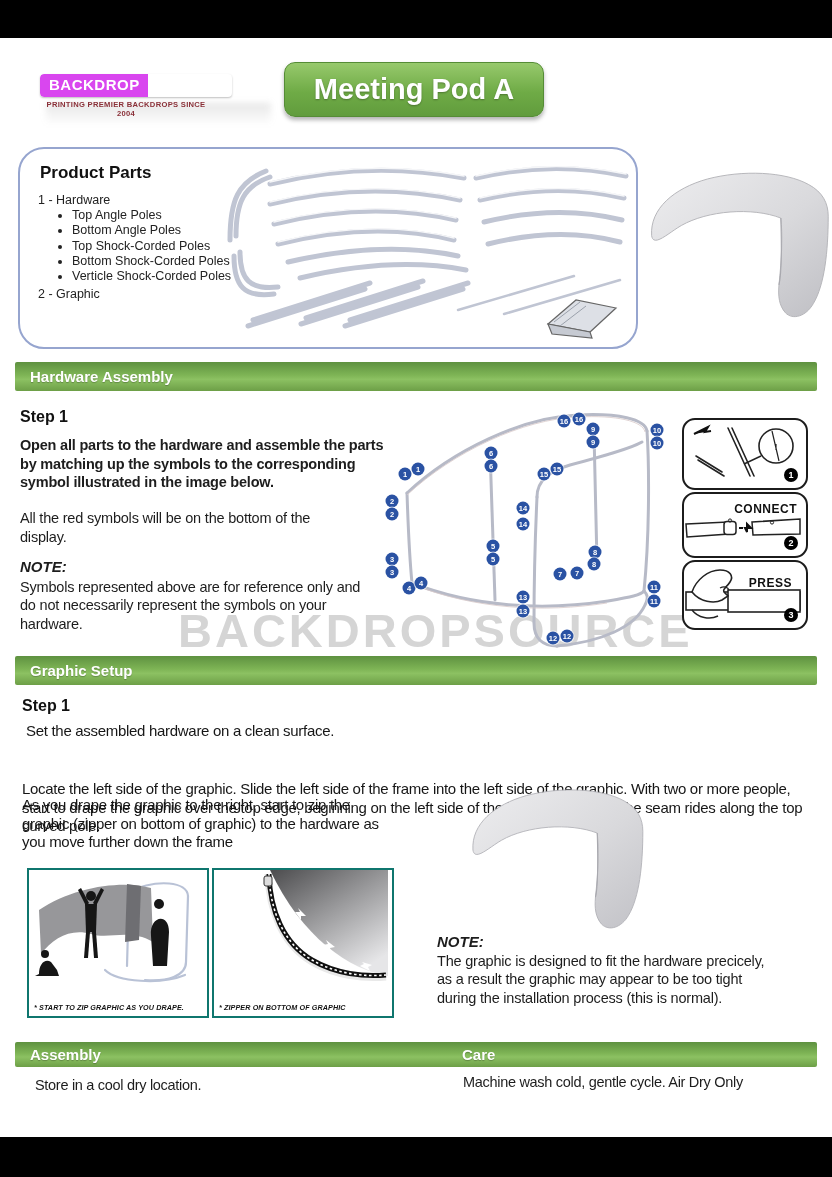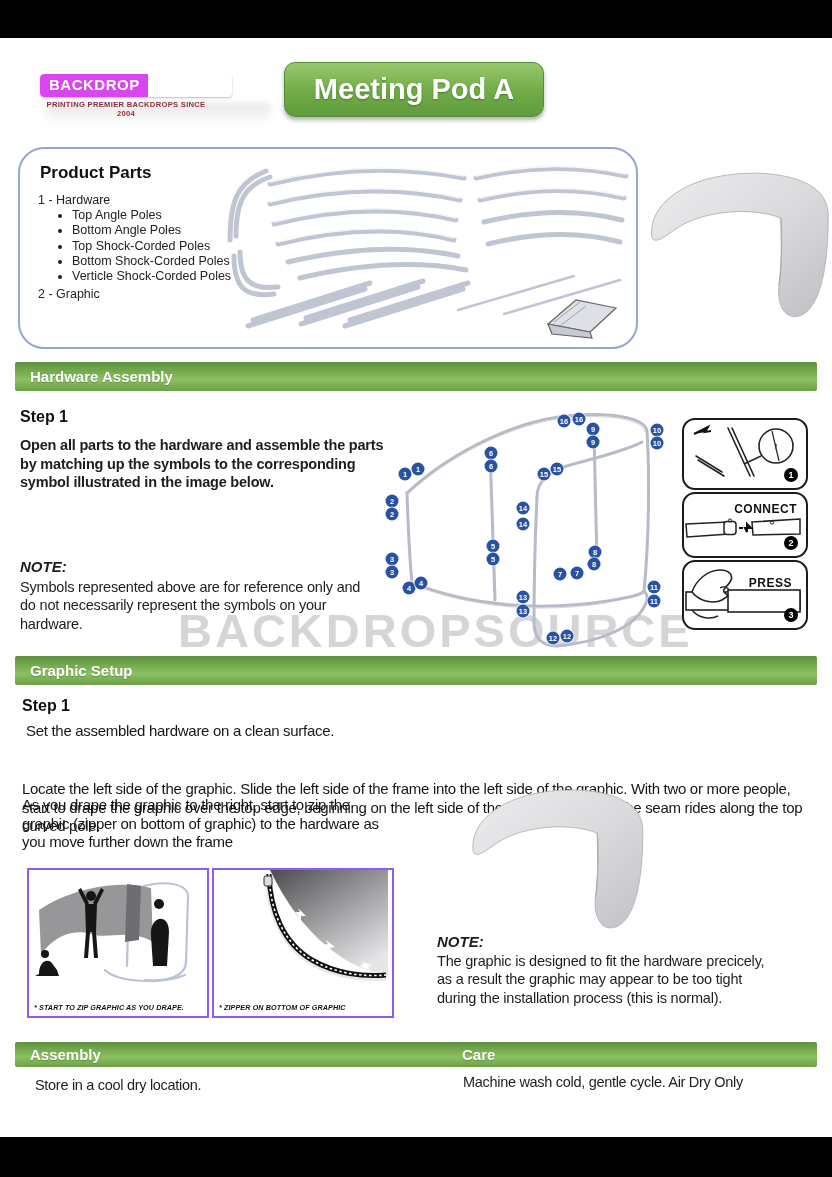--- a/index.html
+++ b/index.html
@@ -77,21 +77,21 @@
   
   .watermark{left:178px;top:603px;font-size:47px;font-weight:bold;color:#d5d5d5;letter-spacing:3px;z-index:0;}
   
   .gs-step{left:22px;top:697px;}
   .gs-text{font-size:15px;line-height:18.6px;letter-spacing:-.3px;color:#161616;}
   .gs-p1{left:26px;top:722px;width:780px;}
   .gs-p2{left:22px;top:740px;width:795px;margin-top:40px;}
   .gs-p3{left:22px;top:796px;width:378px;}
   .pod2{left:448px;top:783px;}
   
-  .img-frame{border:2px solid #8b5cf6;background:#fff;top:868px;width:178px;height:146px;}
+  .img-frame{border:2px solid #0f766e;background:#fff;top:868px;width:178px;height:146px;}
   .frame1{left:27px;}
   .frame2{left:212px;}
   .img-caption{position:absolute;left:5px;bottom:4px;font-size:7.2px;font-weight:bold;font-style:italic;color:#111;letter-spacing:.1px;}
   
   .gs-note-label{left:437px;top:933px;font-size:15px;font-weight:bold;font-style:italic;}
   .gs-note{left:437px;top:952px;width:336px;font-size:14.5px;line-height:18.4px;letter-spacing:-.2px;}
   
   .storage-text{left:35px;top:1077px;font-size:14.5px;letter-spacing:-.3px;}
   .care-text{left:463px;top:1074px;font-size:14.5px;letter-spacing:-.3px;}
 </style>
@@ -183,20 +183,21 @@
     <path d="M 6,75 C 4,46 30,24 66,14 C 104,4 150,6 175,20 C 190,28 196,40 196,54 C 196,92 192,128 180,148 C 172,162 158,166 150,158 C 143,150 142,140 143,128 C 146,100 147,74 145,56 C 114,44 66,48 38,64 C 24,72 8,88 6,75 Z" fill="url(#podG1)" stroke="#b2b2b7" stroke-width="1"></path>
     <path d="M 145,56 C 146,90 145,120 143,128" stroke="#a8a8ae" stroke-width="1.2" fill="none"></path>
   </svg>
 
   <div class="abs section-bar bar-hardware">
     <span class="bar-label">Hardware Assembly</span>
   </div>
 
   <div class="abs step-title hw-step">Step 1</div>
   <div class="abs hw-p1">Open all parts to the hardware and assemble the parts by matching up the symbols to the corresponding symbol illustrated in the image below.</div>
+  <div class="abs hw-p2">All the red symbols will be on the bottom of the display.</div>
   <div class="abs hw-note-label">NOTE:</div>
   <div class="abs hw-note">Symbols represented above are for reference only and do not necessarily represent the symbols on your hardware.</div>
 
   <div class="abs watermark">BACKDROPSOURCE</div>
 
   <div class="abs diagram">
     <svg width="290" height="245" viewBox="0 0 290 245">
       <g stroke="#b7bac7" stroke-width="3" fill="none" stroke-linecap="round">
         <path d="M 24,88 C 70,45 140,12 195,10 C 235,8 262,14 264,26"></path>
         <path d="M 264,26 C 266,56 267,126 261,186"></path>

